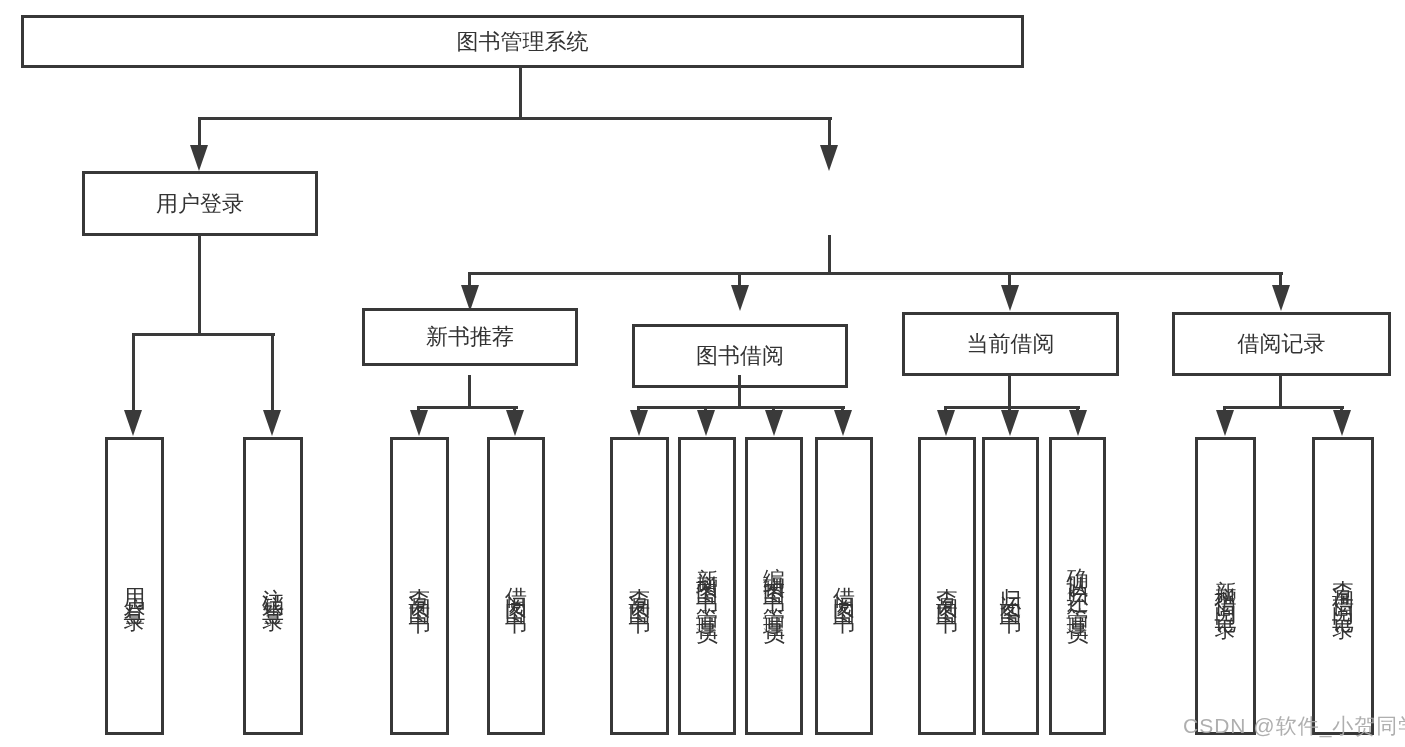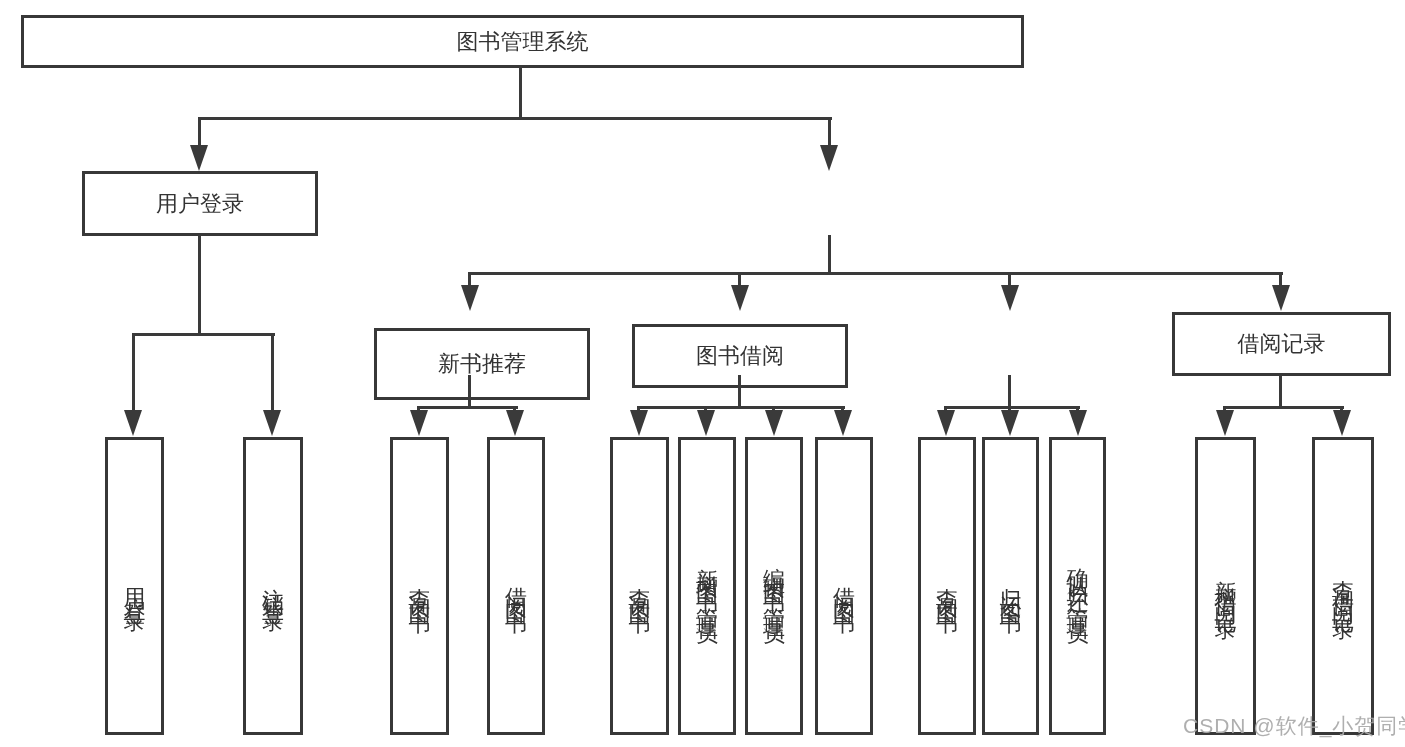--- a/index.html
+++ b/index.html
@@ -74,22 +74,23 @@
   <div class="rail" style="left:468px;top:272px;width:815px;"></div>
   <div class="stem" style="left:468px;top:272px;height:20px;"></div>
   <div class="head" style="left:461px;top:285px;"></div>
   <div class="stem" style="left:738px;top:272px;height:20px;"></div>
   <div class="head" style="left:731px;top:285px;"></div>
   <div class="stem" style="left:1008px;top:272px;height:20px;"></div>
   <div class="head" style="left:1001px;top:285px;"></div>
   <div class="stem" style="left:1279px;top:272px;height:20px;"></div>
   <div class="head" style="left:1272px;top:285px;"></div>
 
-  <div class="box" style="left:362px;top:328px;width:216px;height:72px;margin-left:12px;">新书推荐</div>
+  <div class="box" style="left:362px;top:308px;width:216px;height:58px;">新书推荐</div>
   <div class="box" style="left:632px;top:324px;width:216px;height:64px;">图书借阅</div>
+  <div class="box" style="left:902px;top:312px;width:217px;height:64px;">当前借阅</div>
   <div class="box" style="left:1172px;top:312px;width:219px;height:64px;">借阅记录</div>
 
   <div class="stem" style="left:468px;top:375px;height:34px;"></div>
   <div class="rail" style="left:417px;top:406px;width:101px;"></div>
   <div class="stem" style="left:417px;top:406px;height:12px;"></div>
   <div class="head" style="left:410px;top:410px;"></div>
   <div class="stem" style="left:513px;top:406px;height:12px;"></div>
   <div class="head" style="left:506px;top:410px;"></div>
 
   <div class="stem" style="left:738px;top:375px;height:34px;"></div>

